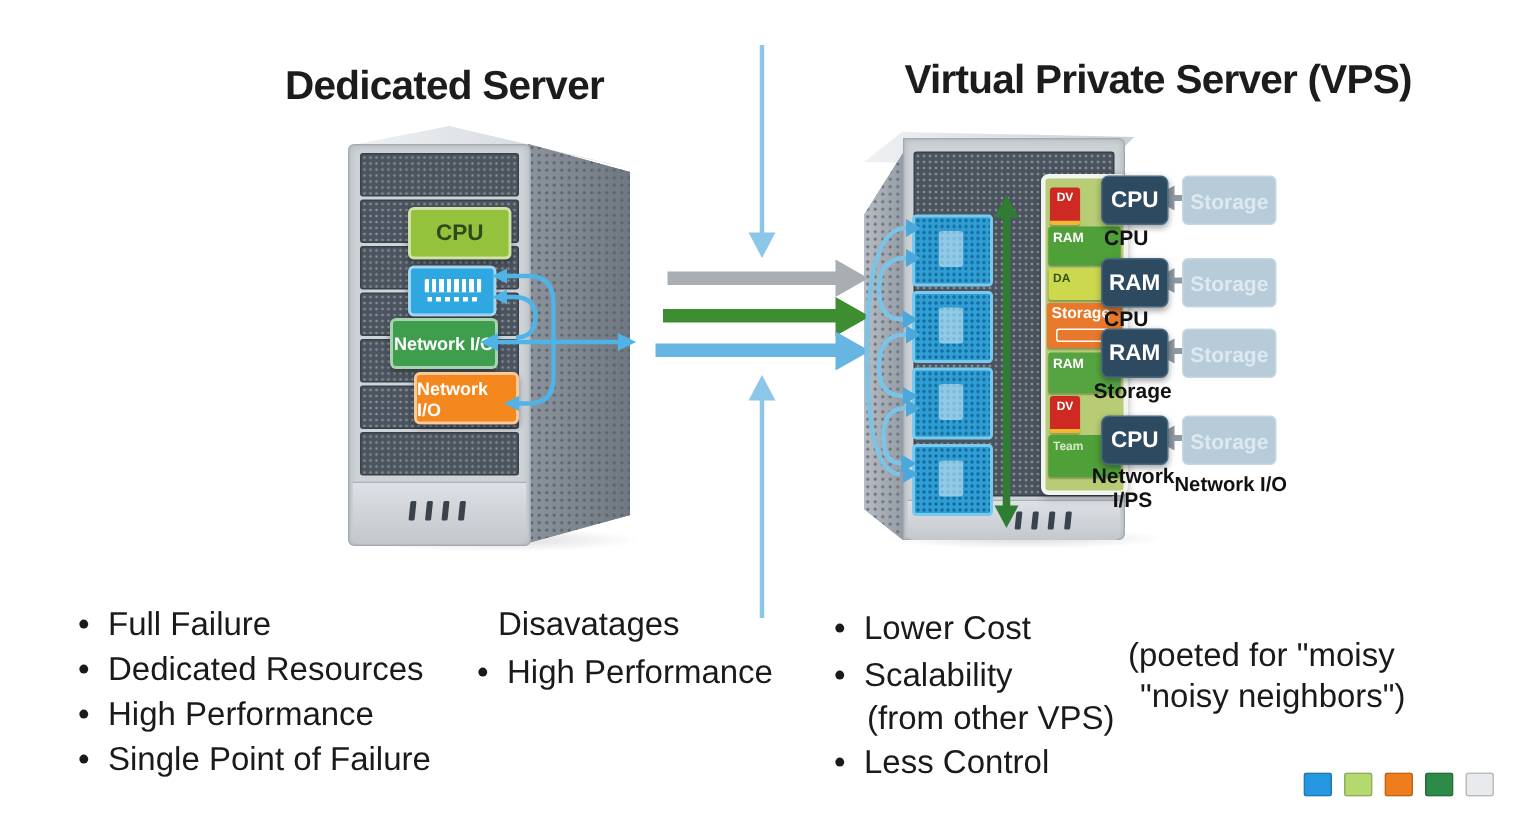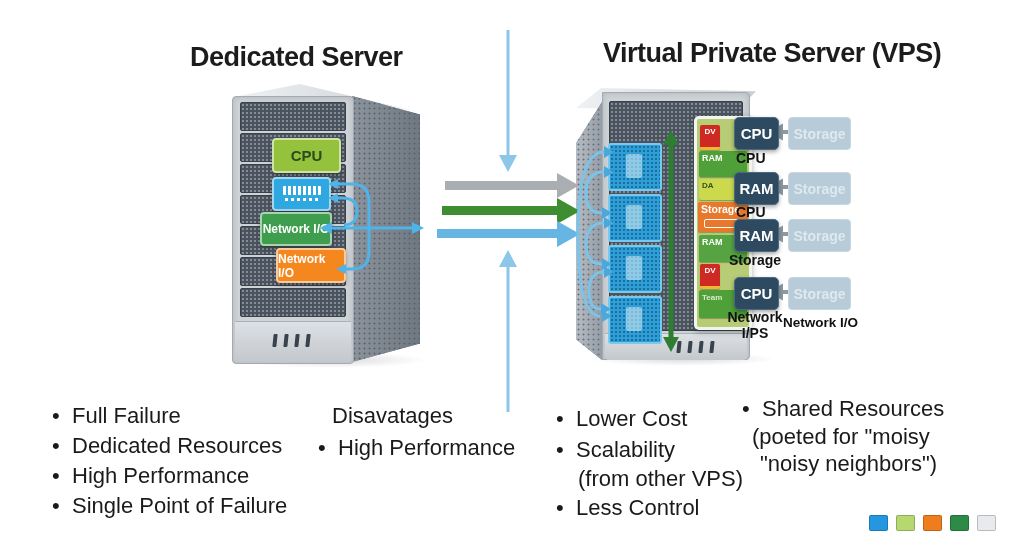--- a/index.html
+++ b/index.html
@@ -165,21 +165,21 @@
   <div class="storagebox" style="top:219px;">
       <span>Storage</span>
     </div>
   <div class="storagebox" style="top:277px;">
       <span>Storage</span>
     </div>
 
   <div class="sublabel" style="left:736px;top:150px;">CPU</div>
   <div class="sublabel" style="left:736px;top:204px;">CPU</div>
   <div class="sublabel" style="left:729px;top:252px;">Storage</div>
-  <div class="sublabel" style="left:727px;top:309px;width:56px;text-align:center;">Network</div>
+  <div class="sublabel" style="left:727px;top:309px;width:56px;text-align:right;">Network</div>
   <div class="sublabel" style="left:727px;top:325px;width:56px;text-align:center;">I/PS</div>
   <div class="sublabel" style="left:783px;top:315px;font-size:13.5px;">Network I/O</div>
 
   <svg width="1024" height="559" viewBox="0 0 1024 559">
 
     <g>
       <line x1="508" y1="30" x2="508" y2="156" stroke="#8cc6e8" stroke-width="3"></line>
       <polygon points="499,155 517,155 508,172" fill="#8cc6e8"></polygon>
     </g>
 
@@ -246,21 +246,20 @@
   <div class="list-line" style="left:332px;top:403px;">Disavatages</div>
 
   <div class="list-line" style="left:52px;top:493px;"><span class="bullet">•</span><span>Single Point of Failure</span></div>
   <div class="list-line" style="left:318px;top:435px;"><span class="bullet">•</span><span>High Performance</span></div>
 
   <div class="list-line" style="left:556px;top:406px;"><span class="bullet">•</span><span>Lower Cost</span></div>
   <div class="list-line" style="left:556px;top:437px;"><span class="bullet">•</span><span>Scalability</span></div>
   <div class="list-line" style="left:578px;top:466px;">(from other VPS)</div>
   <div class="list-line" style="left:556px;top:495px;"><span class="bullet">•</span><span>Less Control</span></div>
 
-  <div class="list-line" style="left:742px;top:396px;"><span class="bullet">•</span><span>Shared Resources</span></div>
   <div class="list-line" style="left:752px;top:424px;">(poeted for "moisy</div>
   <div class="list-line" style="left:760px;top:451px;">"noisy neighbors")</div>
 
   <div class="legend-sq" style="left: 869px; background-color: rgb(37, 150, 224);"></div>
   <div class="legend-sq" style="left: 896px; background-color: rgb(181, 217, 110);"></div>
   <div class="legend-sq" style="left: 923px; background-color: rgb(240, 125, 29);"></div>
   <div class="legend-sq" style="left: 950px; background-color: rgb(46, 139, 71);"></div>
   <div class="legend-sq" style="left: 977px; background-color: rgb(232, 234, 237);"></div>
 
 </div>

